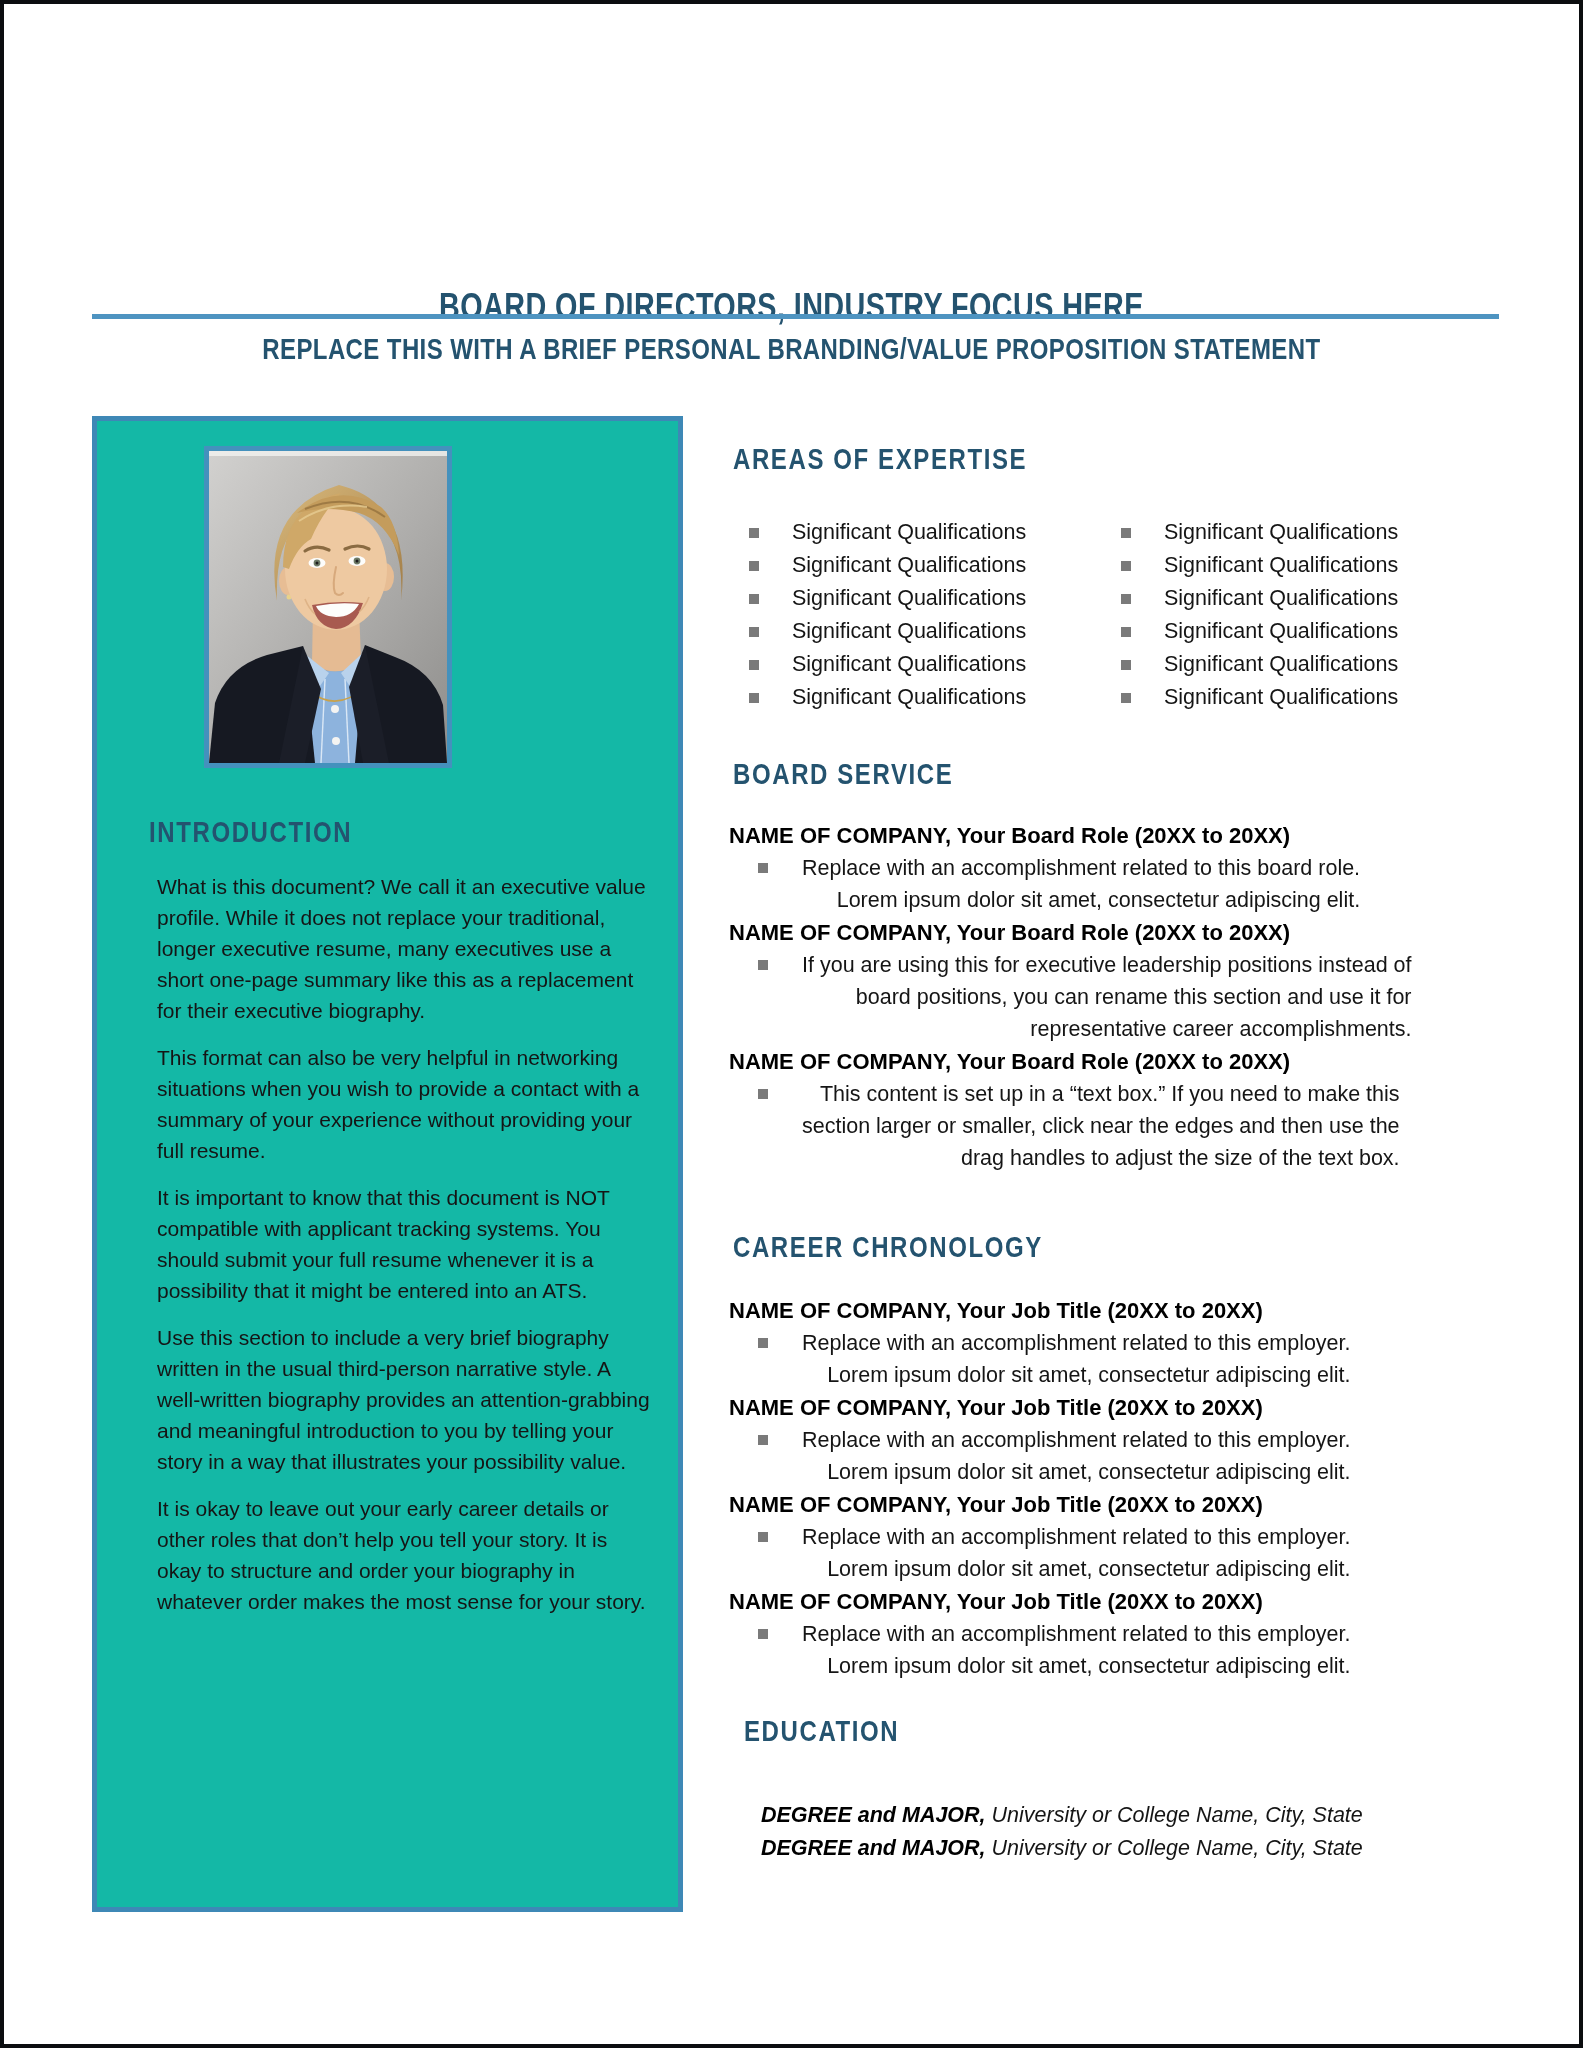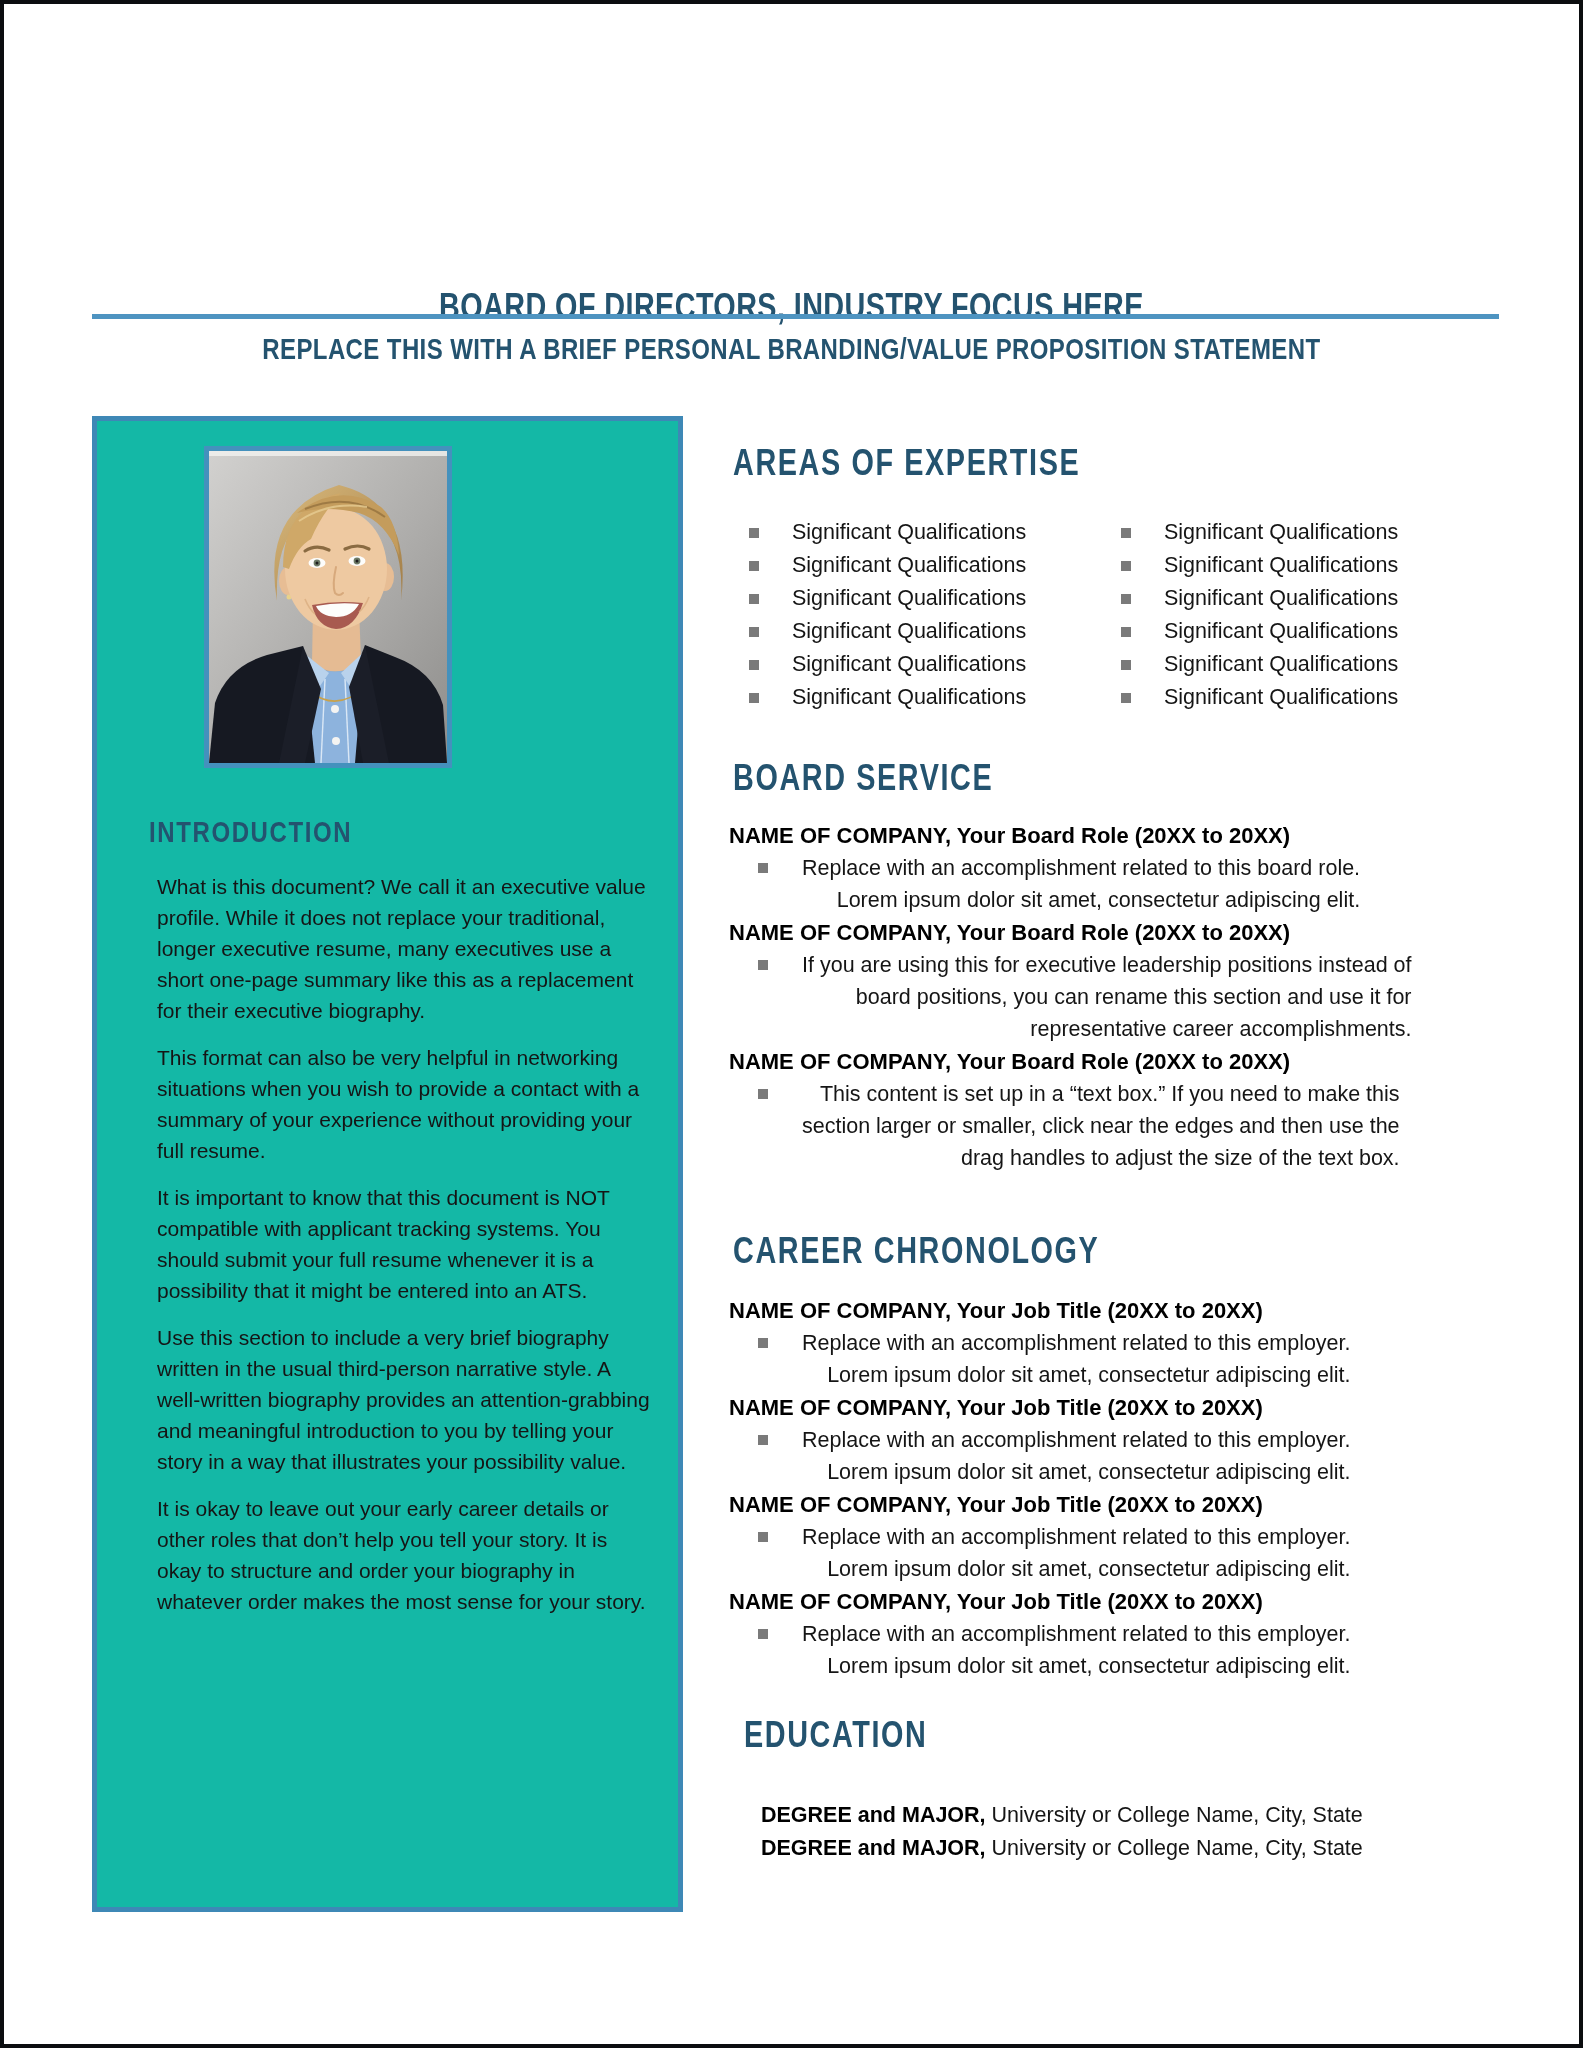--- a/index.html
+++ b/index.html
@@ -52,41 +52,41 @@
     font-size:30px; font-weight:700; color:#24536f; letter-spacing:2px; white-space:nowrap;
   }
   .intro-heading .squeeze { display:inline-block; transform:scaleX(0.80); transform-origin:left center; }
   .intro-body {
     position:absolute; left:52px; top:450px; width:508px;
     font-size:21px; line-height:31px; color:#151515;
   }
   .intro-body p { margin:0 0 16px 8px; }
   
   .sec-heading {
-    position:absolute; font-size:36px; font-weight:700; color:#24536f;
+    position:absolute; font-size:30px; font-weight:700; color:#24536f;
     letter-spacing:2px; white-space:nowrap;
   }
   .sec-heading .squeeze { display:inline-block; transform:scaleX(0.80); transform-origin:left center; }
   .expertise-list {
     position:absolute; left:745px; top:512px;
     display:grid; grid-template-columns:372px 372px; grid-auto-rows:33px;
     grid-auto-flow:column; grid-template-rows:repeat(6,33px);
   }
   .exp-item { display:flex; align-items:center; font-size:21.5px; color:#151515; }
   .sq-bullet {
     width:10px; height:10px; background:#7a7a7a; flex:0 0 10px; margin-right:33px;
   }
   .entries { position:absolute; width:810px; }
   .entry-title {
     font-size:22px; font-weight:700; color:#000000; line-height:33px; margin-left:3px; white-space:nowrap;
   }
   .entry-bullet { display:flex; padding-left:32px;text-align:right; }
   .entry-bullet .sq-bullet { margin-top:11px; margin-right:34px; }
   .bullet-lines { font-size:21.5px; line-height:32px; color:#151515; }
-  .edu-line { font-size:21.5px; line-height:33px; color:#151515; white-space:nowrap; }
+  .edu-line { font-size:21.5px; line-height:33px; color:#151515; white-space:nowrap;font-style:italic; }
   .edu-line b { color:#000; }
 </style>
 </head>
 <body>
 
 <div class="page">
 
 
   <div class="role-title">
     <span class="squeeze">BOARD OF DIRECTORS, INDUSTRY FOCUS HERE</span>

